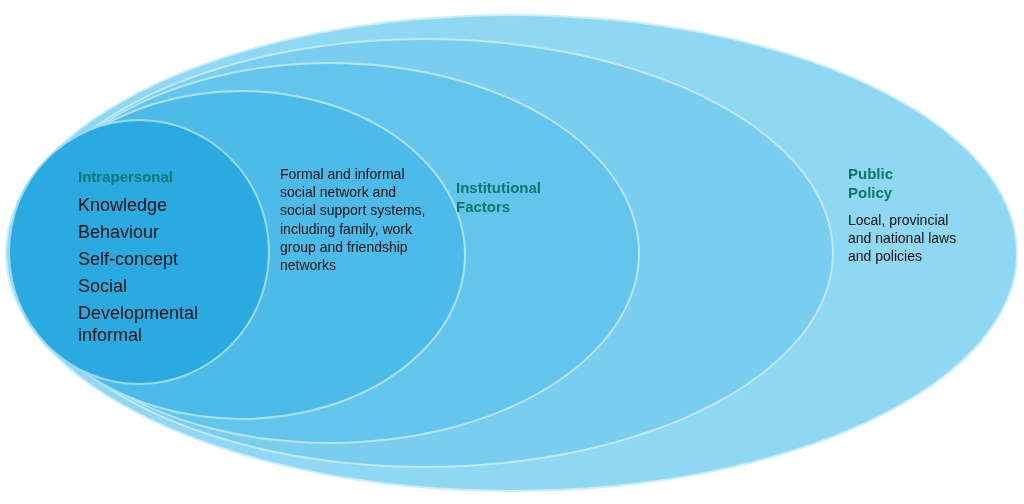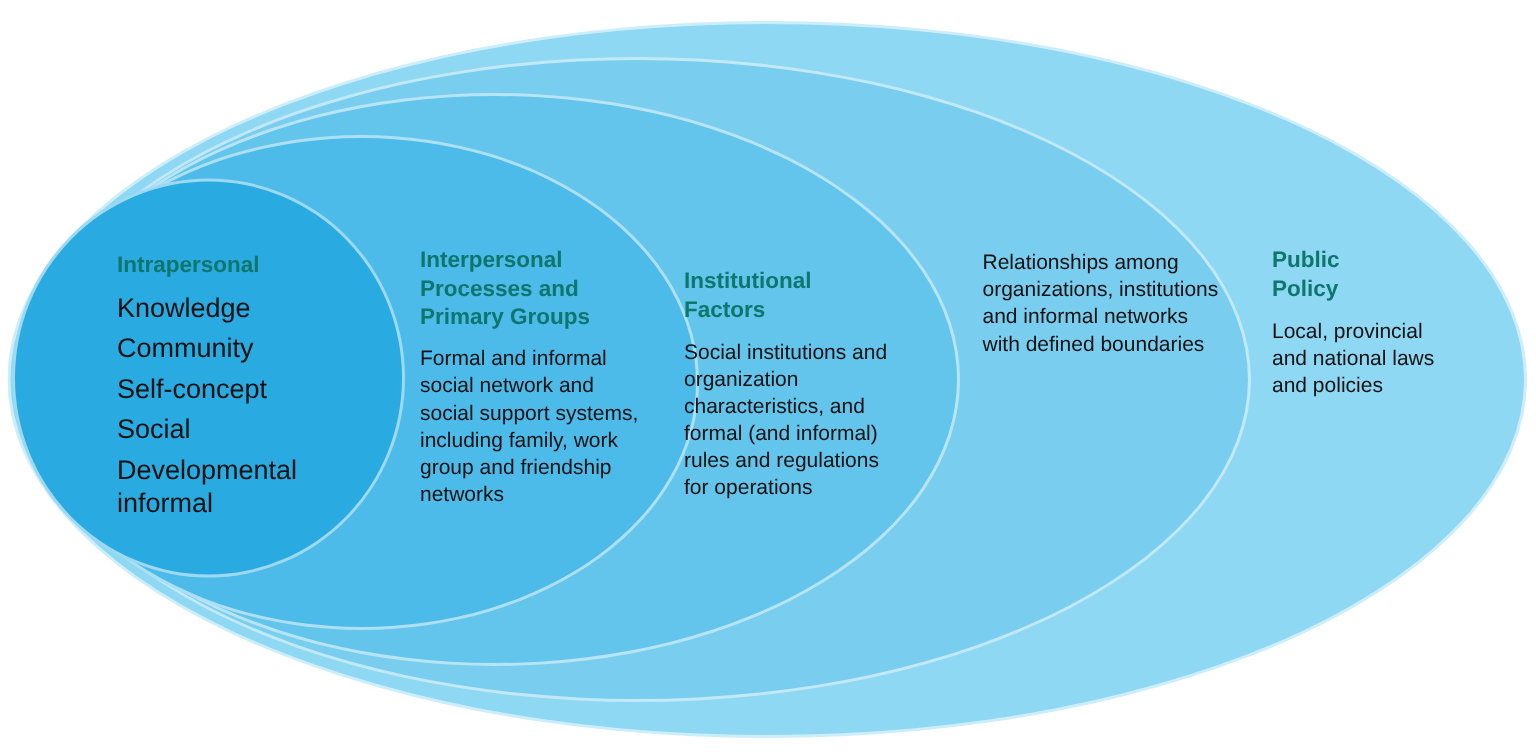--- a/index.html
+++ b/index.html
@@ -68,38 +68,35 @@
 
   <div class="ellipse e5" style="background-color: rgb(142, 216, 244);"></div>
   <div class="ellipse e4" style="background-color: rgb(121, 206, 240);"></div>
   <div class="ellipse e3" style="background-color: rgb(99, 197, 236);"></div>
   <div class="ellipse e2" style="background-color: rgb(76, 187, 233);"></div>
   <div class="ellipse e1" style="background-color: rgb(41, 171, 226);"></div>
 
   <div class="label-block lb1">
     <div class="label-title">Intrapersonal</div>
     <div class="label-item">Knowledge</div>
-    <div class="label-item">Community</div>
+    <div class="label-item">Behaviour</div>
     <div class="label-item">Self-concept</div>
     <div class="label-item">Social</div>
     <div class="label-item">Developmental informal</div>
   </div>
 
   <div class="label-block lb2">
-    <div class="label-title">Interpersonal Processes and Primary Groups</div>
     <p class="label-body">Formal and informal social network and social support systems, including family, work group and friendship networks</p>
   </div>
 
   <div class="label-block lb3">
     <div class="label-title">Institutional Factors</div>
-    <p class="label-body">Social institutions and organization characteristics, and formal (and informal) rules and regulations for operations</p>
   </div>
 
   <div class="label-block lb4">
-    <p class="label-body">Relationships among organizations, institutions and informal networks with defined boundaries</p>
   </div>
 
   <div class="label-block lb5">
     <div class="label-title">Public Policy</div>
     <p class="label-body">Local, provincial and national laws and policies</p>
   </div>
 
 </div>
 
 </body></html>

